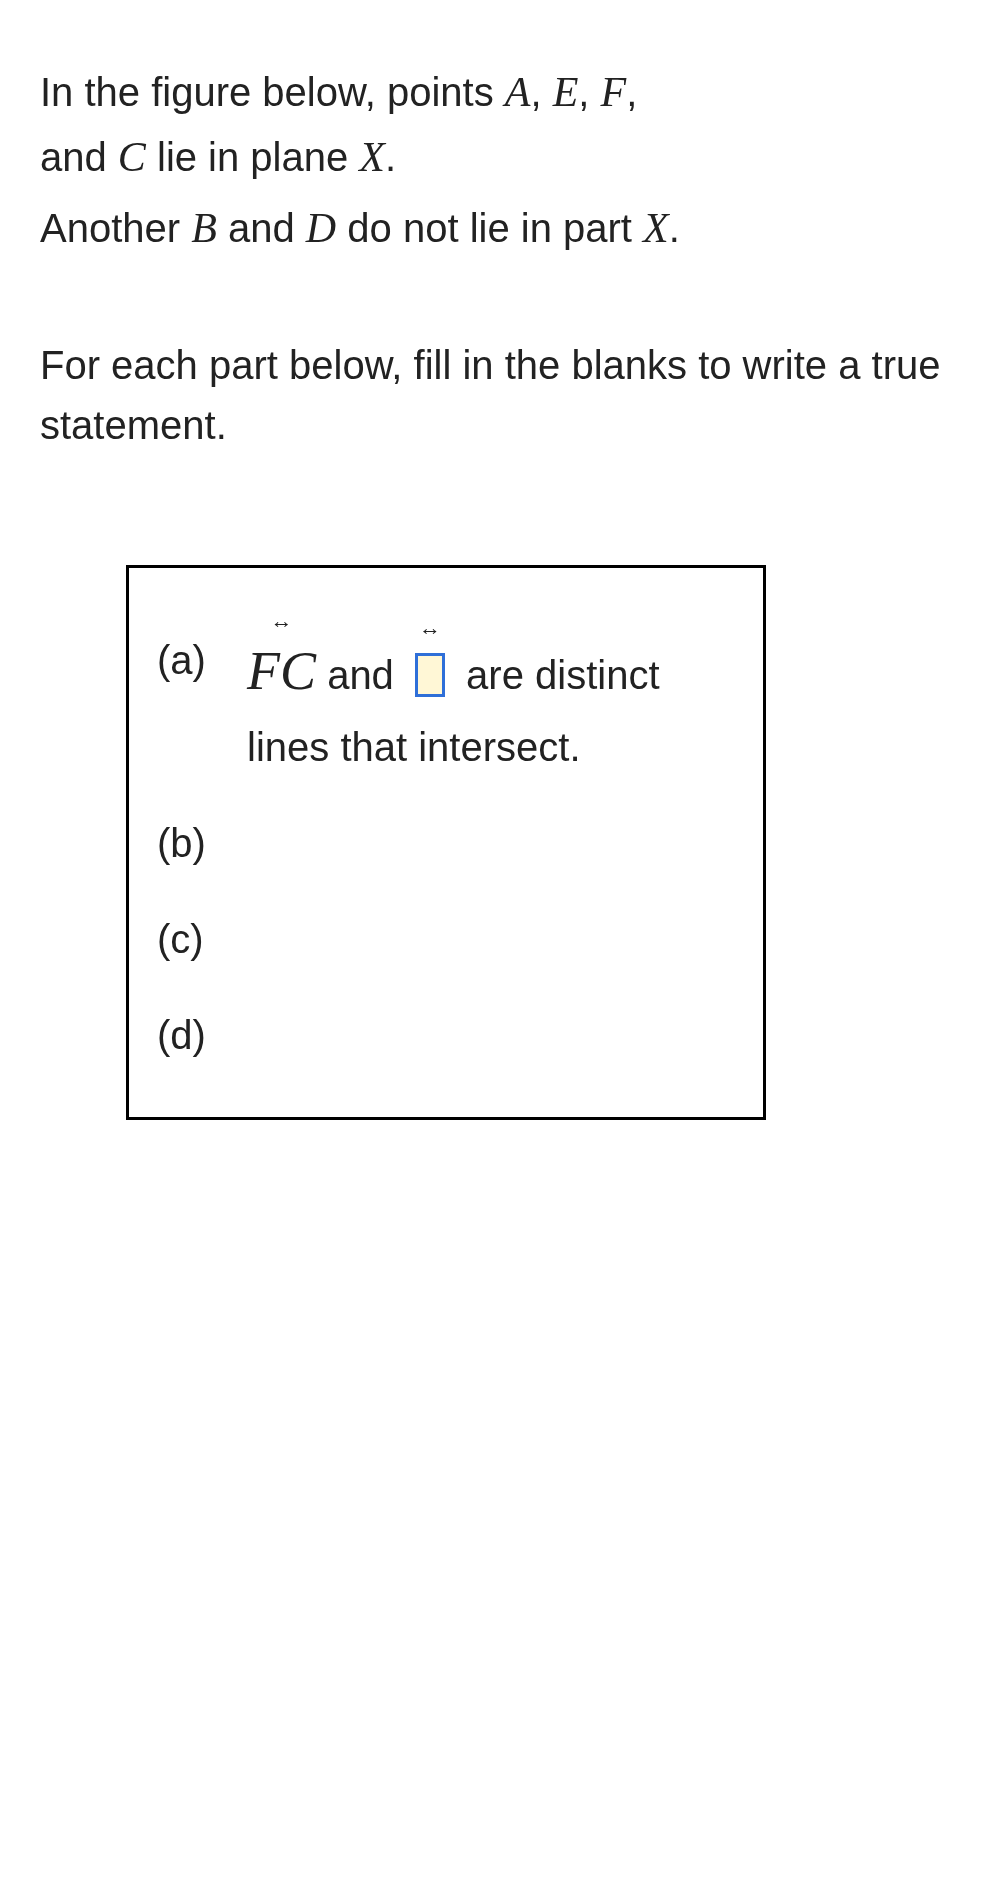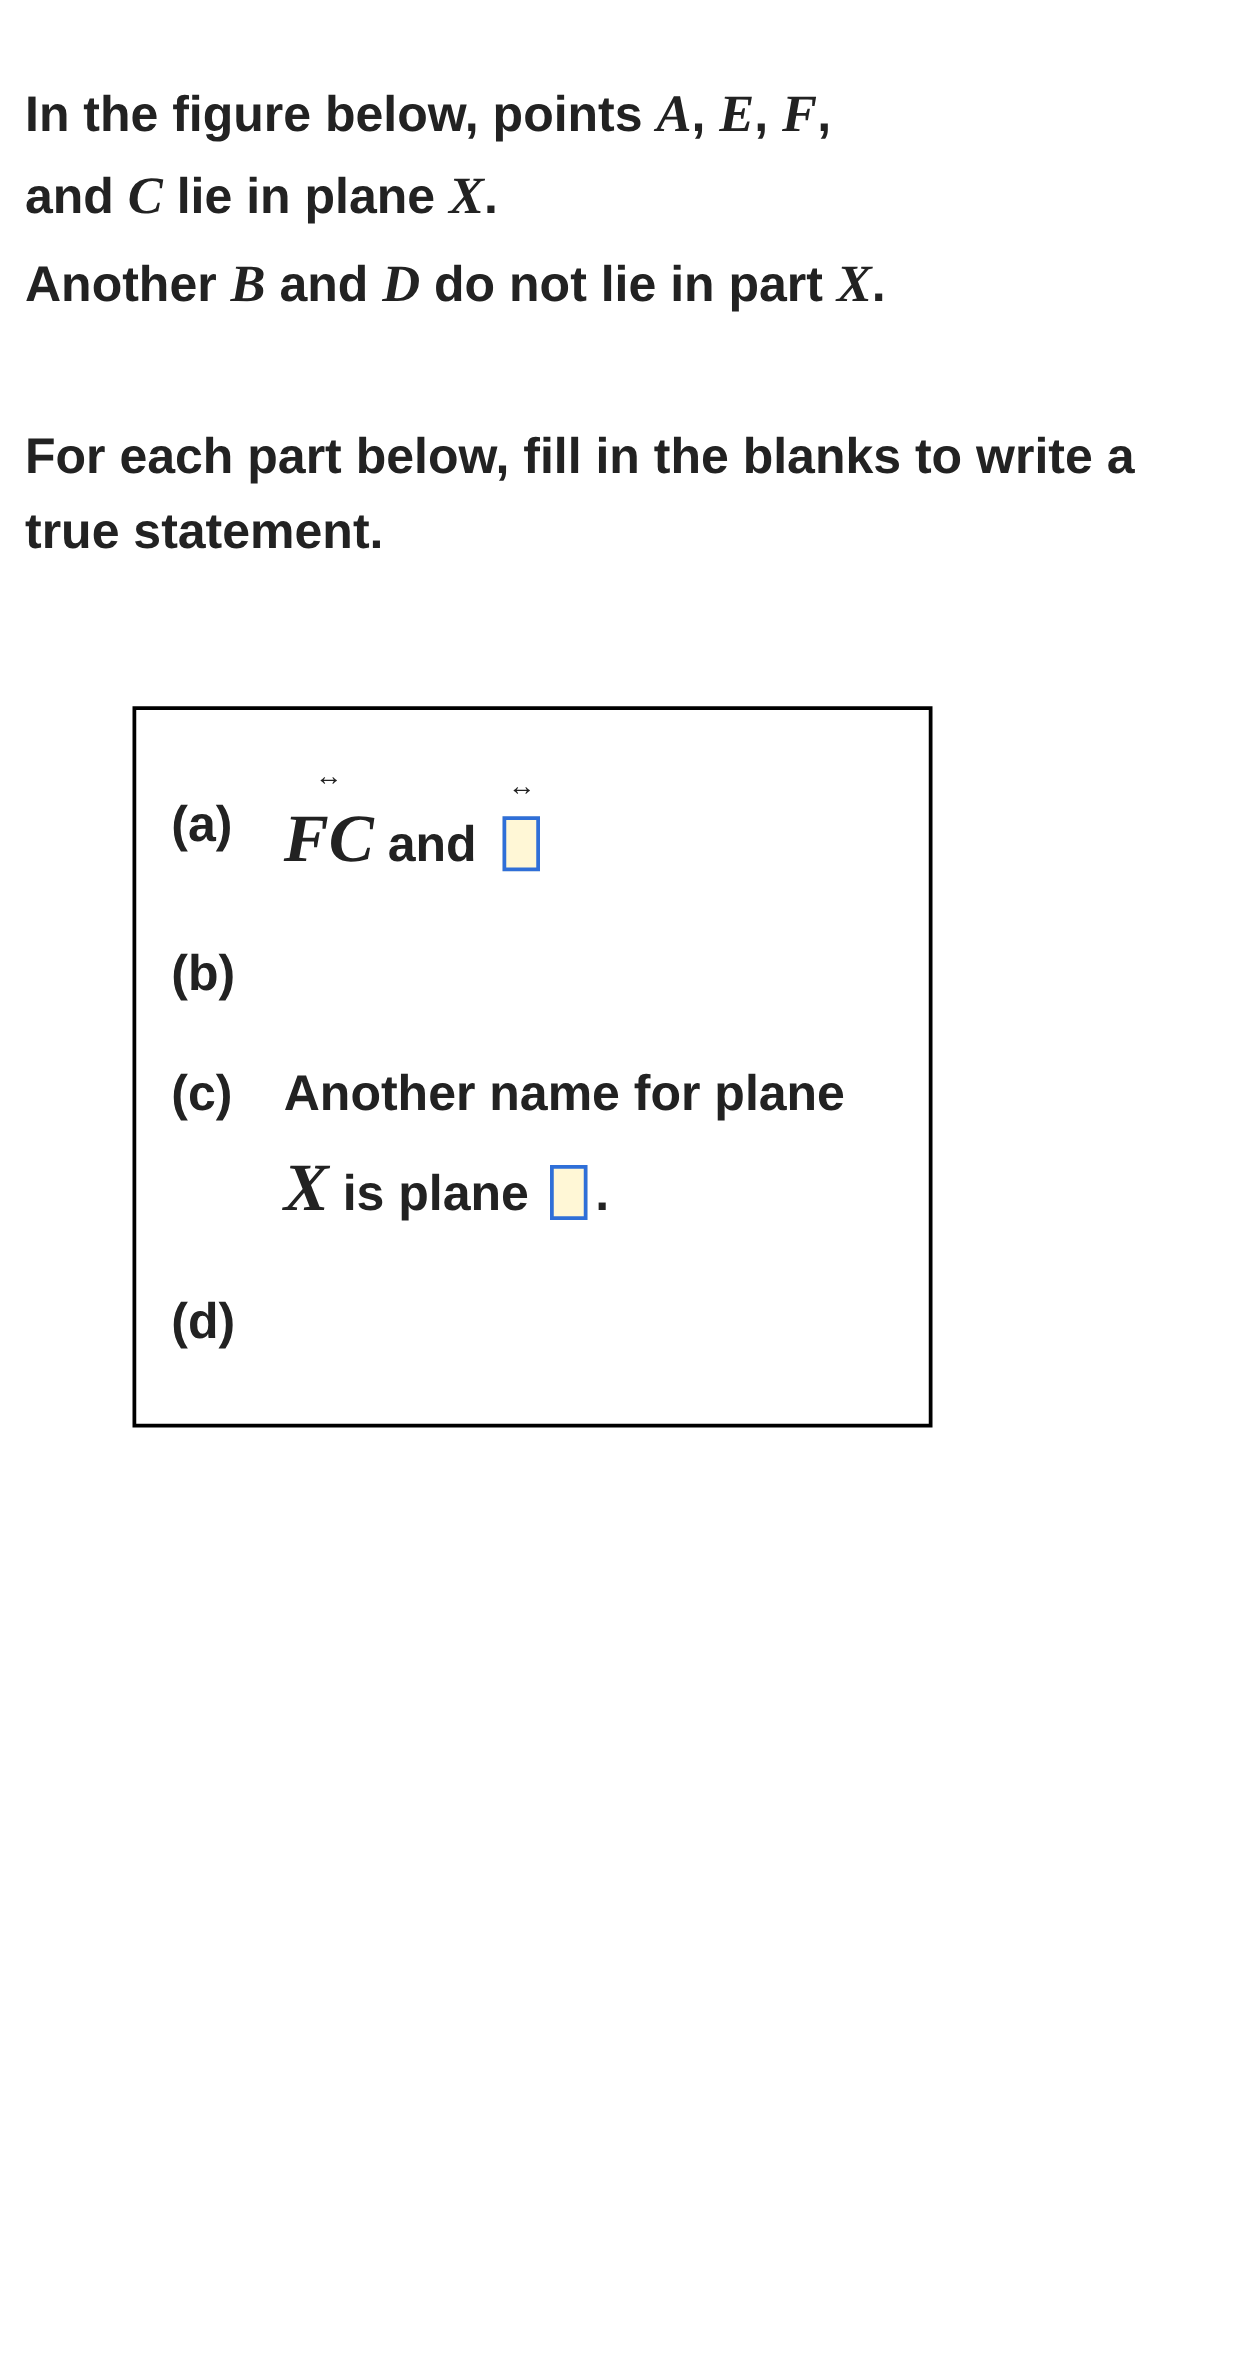--- a/index.html
+++ b/index.html
@@ -5,22 +5,21 @@
   html, body {
     margin: 0;
     padding: 0;
     background: #fff;
     font-family: Arial, Helvetica, sans-serif;
     color: #222;
   }
   .page {
     width: 997px;
     box-sizing: border-box;
-    padding: 60px 28px 40px 20px;
-    font-weight: bold;
+    padding: 60px 28px 40px 40px;
   }
   .intro {
     font-size: 40px;
     line-height: 1.55;
   }
   .intro .math-i {
     font-family: "Times New Roman", Times, serif;
     font-style: italic;
     font-size: 42px;
   }
@@ -129,33 +128,30 @@
 
       <div class="row">
         <div class="label">(a)</div>
         <div class="content">
           <span class="line-wrap">
             <span class="arrow-top">↔</span>
             <span class="mi">FC</span>
           </span><span> and </span><span class="blank-line">
             <span class="arrow-top">↔</span>
             <span class="blank"></span>
-          </span>
+          </span><span> are distinct lines that intersect.</span>
         </div>
       </div>
 
       <div class="row">
         <div class="label">(b)</div>
       </div>
 
       <div class="row">
         <div class="label">(c)</div>
-        <div class="content">
-          <span>Another name for plane </span><span class="mi">X</span><span> is plane </span><span class="blank"></span><span>.</span>
-        </div>
       </div>
 
       <div class="row">
         <div class="label">(d)</div>
       </div>
 
     </div>
   </div>
 
 </div>

